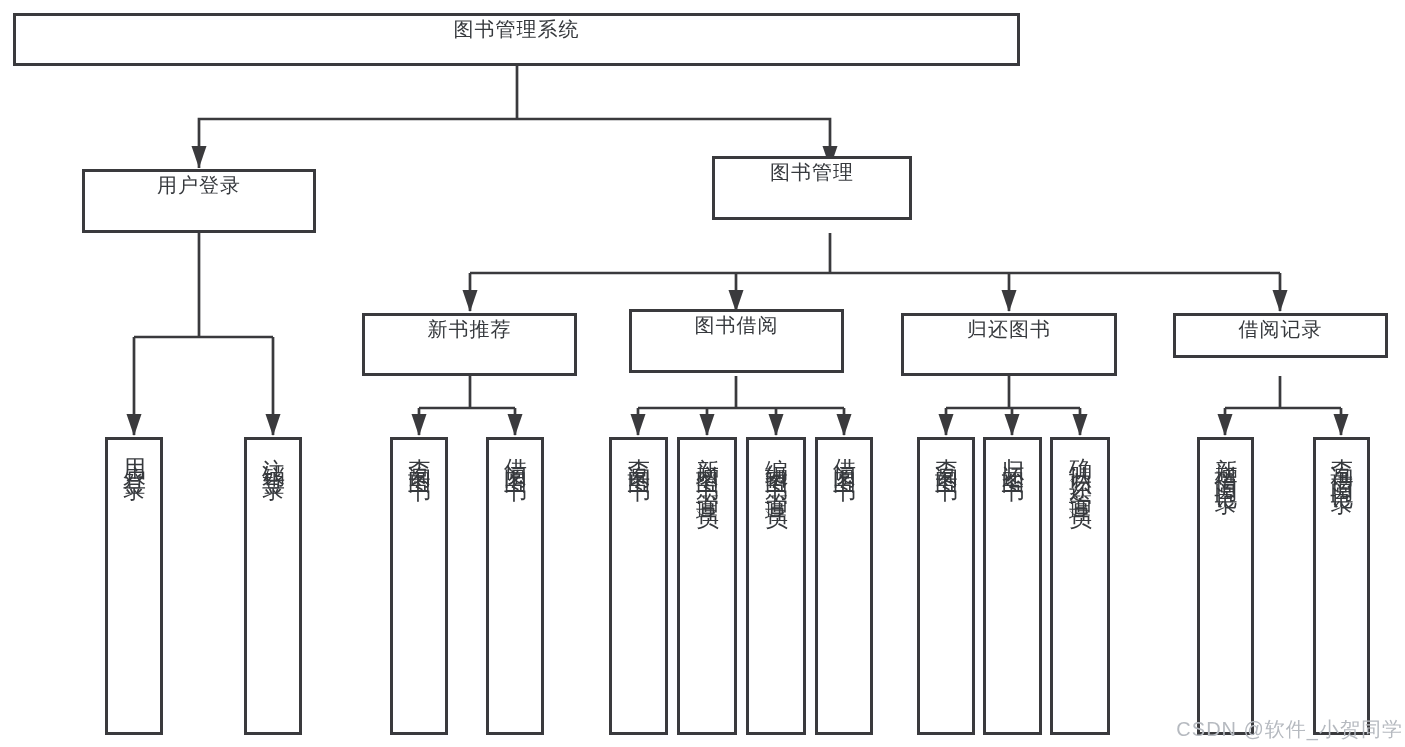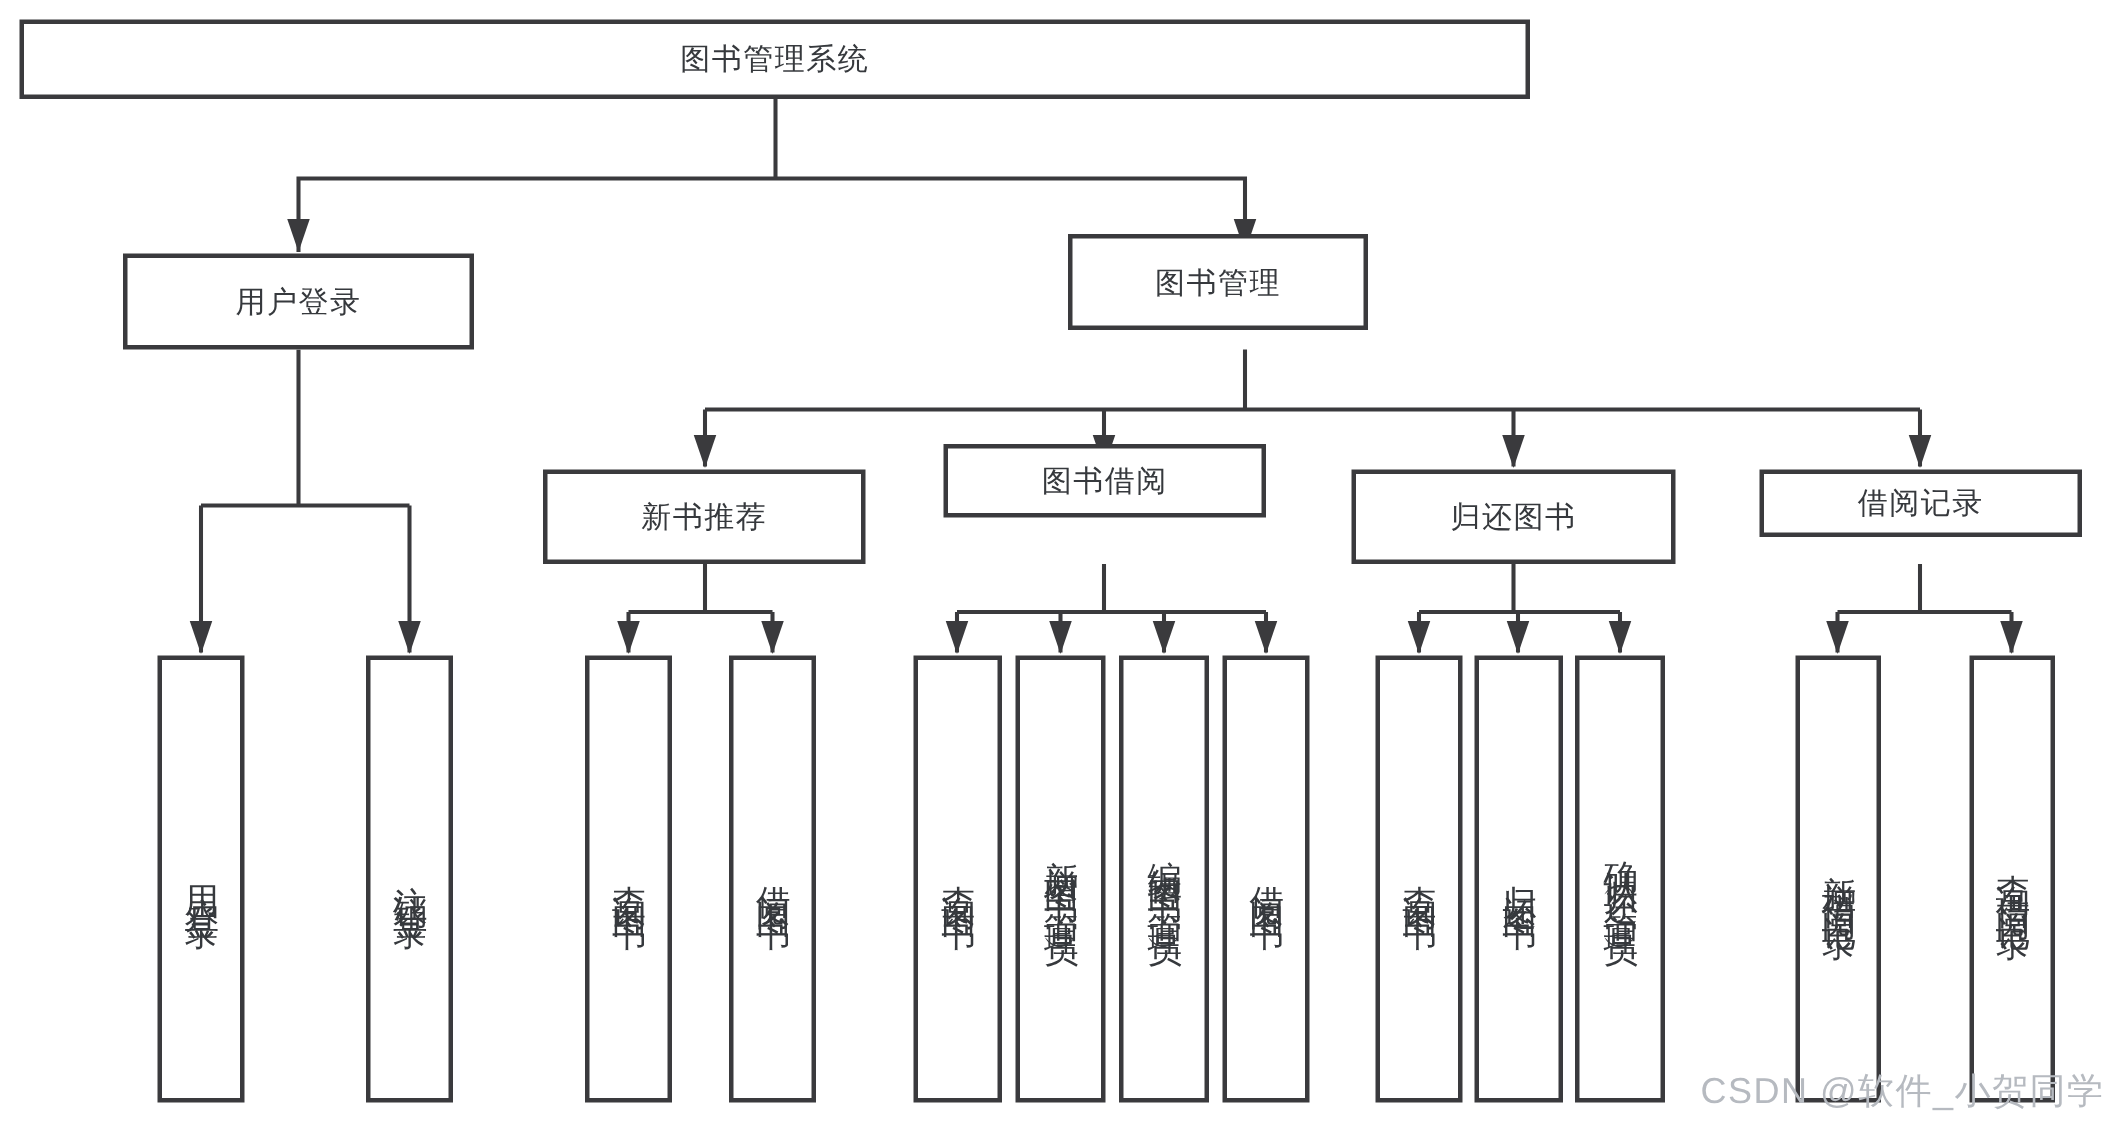--- a/index.html
+++ b/index.html
@@ -17,37 +17,37 @@
     overflow:hidden;
   }
   .connector-svg{position:absolute;left:0;top:0;z-index:1;}
   .connector{stroke:var(--line);stroke-width:2.7;fill:none;}
   .arrowhead{fill:var(--line);stroke:none;}
   .box{
     position:absolute;
     box-sizing:border-box;
     background:var(--background);
     border:3px solid var(--line);
-    display:flex;align-items:center;justify-content:center;
+    display:flex;align-items:flex-start;justify-content:center;
     color:var(--text);
     z-index:2;
   }
   .hlabel{font-size:20px;letter-spacing:1px;white-space:nowrap;}
   .leaf .vlabel{
     writing-mode:vertical-rl;
     text-orientation:mixed;
     font-size:23px;
     letter-spacing:7px;
     line-height:1.3;
     white-space:nowrap;
   }
   .watermark{
     position:absolute;
     right:2px;bottom:4px;
-    font-size:24px;
+    font-size:20px;
     color:var(--watermark);
     letter-spacing:1px;
     z-index:5;
     white-space:nowrap;
   }
 </style>
 </head>
 <body>
 
 <div class="canvas">
@@ -98,21 +98,21 @@
   <div class="box" style="left:82px;top:169px;width:234px;height:64px">
     <span class="hlabel">用户登录</span>
   </div>
   <div class="box" style="left:712px;top:156px;width:200px;height:64px">
     <span class="hlabel">图书管理</span>
   </div>
 
   <div class="box" style="left:362px;top:313px;width:215px;height:63px">
     <span class="hlabel">新书推荐</span>
   </div>
-  <div class="box" style="left:629px;top:296px;width:215px;height:49px">
+  <div class="box" style="left:629px;top:309px;width:215px;height:64px">
     <span class="hlabel">图书借阅</span>
   </div>
   <div class="box" style="left:901px;top:313px;width:216px;height:63px">
     <span class="hlabel">归还图书</span>
   </div>
   <div class="box" style="left:1173px;top:313px;width:215px;height:45px">
     <span class="hlabel">借阅记录</span>
   </div>
 
   <div class="box leaf" style="left:105px;top:437px;width:58px;height:298px">

